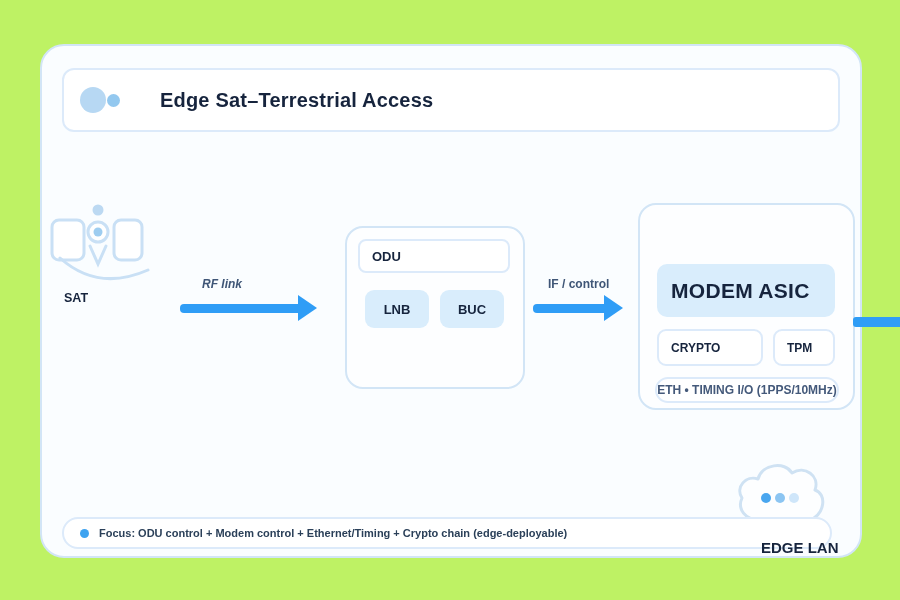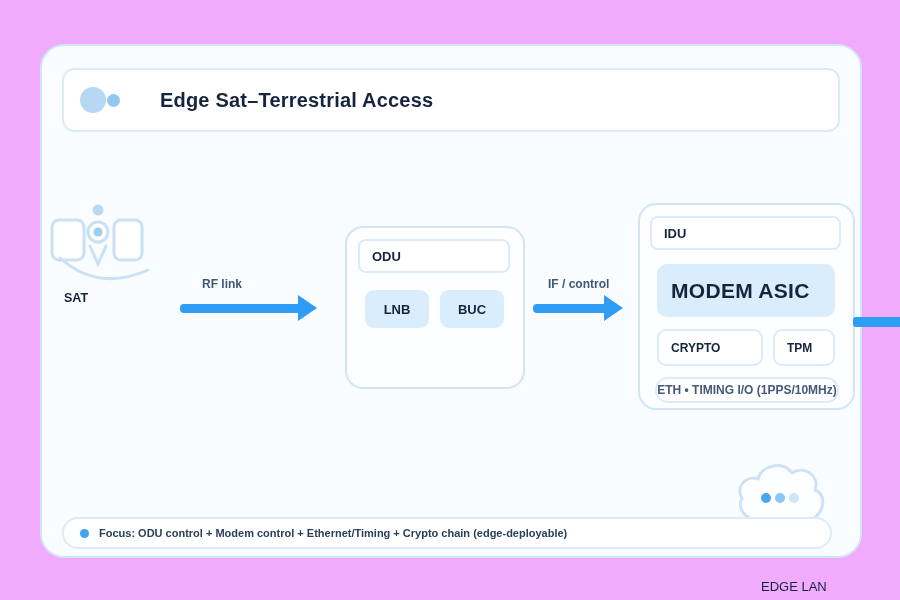--- a/index.html
+++ b/index.html
@@ -1,18 +1,18 @@
 <!DOCTYPE html>
 <html style="--arrow: #2f9df6; --accent-fill: #d9edfc; --border: #d2e5f6; --border-light: #dceafa; --text-dark: #16243d; --text-muted: #5b6d88; --dot-primary: #3ea3f0; --dot-secondary: #a9d4f6;"><head>
 <meta charset="utf-8">
 <style>
   html,body{margin:0;padding:0;background:#f5f8fc;}
   .stage{
     position:relative;width:900px;height:600px;overflow:hidden;
-    background:#f0abfc;
+    background:#bef264;
     font-family:"Liberation Sans",sans-serif;
     color:var(--text-dark,#16243d);
   }
   .outer-card{
     position:absolute;left:40px;top:44px;width:818px;height:510px;
     border:2px solid var(--border,#d2e5f6);border-radius:24px;
     background:#fafdff;
   }
   
   .header-card{
@@ -31,21 +31,21 @@
   .sat-icon{position:absolute;left:48px;top:200px;width:104px;height:92px;}
   .sat-label{position:absolute;left:64px;top:291px;font-size:12.5px;font-weight:bold;color:var(--text-dark,#1c2b47);}
   
   .arrow{position:absolute;display:flex;align-items:center;height:26px;}
   .arrow .shaft{flex:1;height:9px;background:var(--arrow,#2f9df6);border-radius:4px 0 0 4px;}
   .arrow .head{width:0;height:0;border-top:13px solid transparent;border-bottom:13px solid transparent;border-left:19px solid var(--arrow,#2f9df6);}
   .arrow-rf{left:180px;top:295px;width:137px;}
   .arrow-if{left:533px;top:295px;width:90px;}
   .exit-shaft{position:absolute;left:853px;top:317px;width:47px;height:10px;background:var(--arrow,#2f9df6);border-radius:3px 0 0 3px;}
   .link-label{position:absolute;font-size:12px;font-weight:bold;color:#3f5677;}
-  .label-rf{left:202px;top:277px;}
+  .label-rf{left:202px;top:277px;font-style:italic;}
   .label-if{left:548px;top:277px;}
   
   .node{
     position:absolute;background:#fdfeff;border:2px solid var(--border,#d2e5f6);
     border-radius:18px;box-sizing:border-box;
   }
   .node-title{
     position:absolute;border:2px solid var(--border-light,#dceafa);border-radius:8px;
     background:#fff;display:flex;align-items:center;padding-left:12px;box-sizing:border-box;
     font-size:13px;font-weight:bold;color:var(--text-dark,#16243d);
@@ -72,21 +72,21 @@
   .ctrl-pill .txt{font-size:10.5px;font-weight:bold;color:#44597a;margin-left:3px;letter-spacing:.2px;}
   
   .idu-node{left:638px;top:203px;width:217px;height:207px;}
   .idu-title{left:650px;top:216px;width:191px;height:34px;}
   .modem-box{left:657px;top:264px;width:178px;height:53px;border-radius:10px;justify-content:flex-start;padding-left:14px;font-size:21px;letter-spacing:.3px;}
   .crypto-box{left:657px;top:329px;width:106px;height:37px;}
   .tpm-box{left:773px;top:329px;width:62px;height:37px;}
   .eth-pill{left:655px;top:377px;width:184px;height:26px;border-radius:13px;justify-content:center;font-size:12px;font-weight:bold;color:#44597a;white-space:nowrap;}
   
   .cloud-icon{position:absolute;left:732px;top:456px;width:96px;height:72px;z-index:1;}
-  .edge-lan-label{position:absolute;left:761px;top:539px;font-size:13px;font-weight:normal;color:var(--text-dark,#1c2b47);z-index:4;margin-top:40px;}
+  .edge-lan-label{position:absolute;left:761px;top:539px;font-size:15px;font-weight:bold;color:var(--text-dark,#1c2b47);z-index:4;}
   
   .footer-bar{
     position:absolute;left:62px;top:517px;width:770px;height:32px;border-radius:16px;
     background:#fff;border:2px solid var(--border-light,#dceafa);display:flex;align-items:center;
     box-sizing:border-box;padding-left:16px;gap:10px;z-index:3;
   }
   .footer-bar .fdot{width:9px;height:9px;border-radius:50%;background:var(--dot-primary,#3ea3f0);}
   .footer-text{font-size:11px;font-weight:bold;color:#2b4059;}
 </style>
 </head>
@@ -130,21 +130,20 @@
   <div class="chip lnb-box">LNB</div>
   <div class="chip buc-box">BUC</div>
 
   <div class="link-label label-if">IF / control</div>
   <div class="arrow arrow-if">
     <div class="shaft"></div>
     <div class="head"></div>
   </div>
 
   <div class="node idu-node"></div>
-  <div class="node-title idu-title">IDU</div>
   <div class="chip modem-box">MODEM ASIC</div>
   <div class="chip outline crypto-box">CRYPTO</div>
   <div class="chip outline tpm-box">TPM</div>
   <div class="pill eth-pill">ETH • TIMING I/O (1PPS/10MHz)</div>
 
   <div class="exit-shaft"></div>
 
   <div class="cloud-icon">
     <svg width="96" height="72" viewBox="0 0 96 72">
       <path d="M28 64 C13 64 5 53 10 42 C3 31 14 19 26 23 C30 8 53 5 60 17 C73 9 88 20 83 34 C95 38 93 58 78 64 Z" fill="#fdfeff" stroke="#cfe2f3" stroke-width="3" stroke-linejoin="round"></path>

